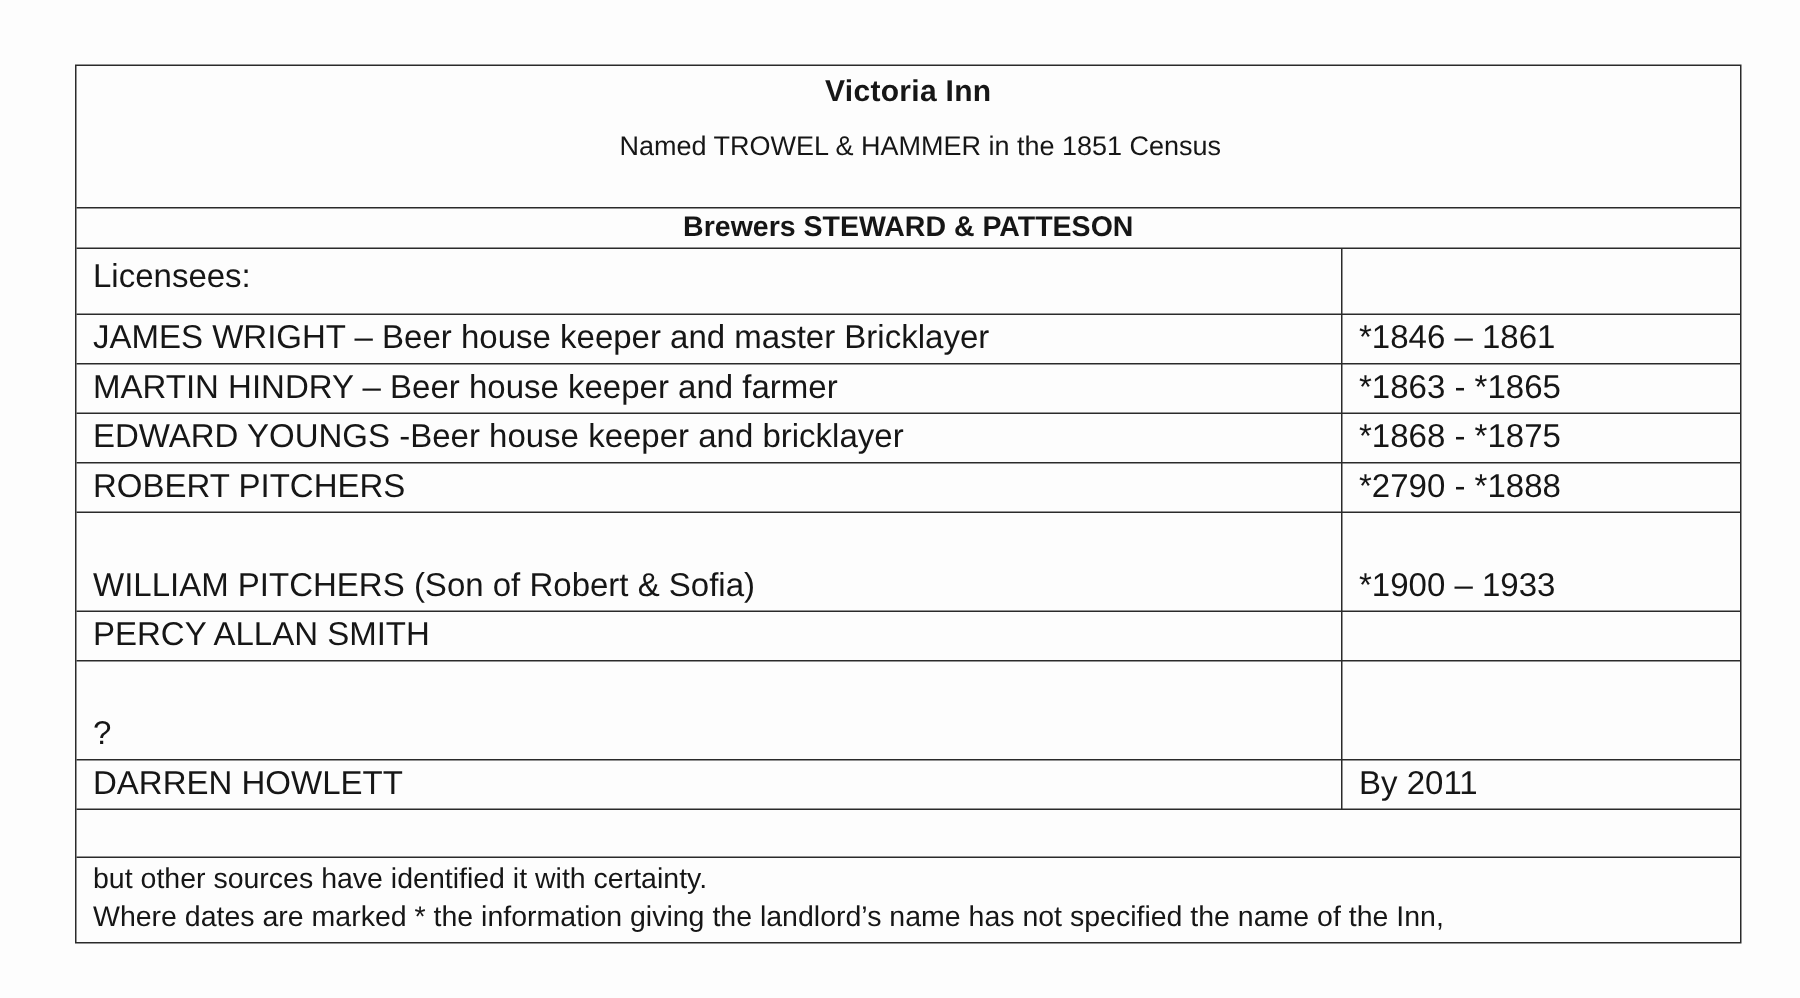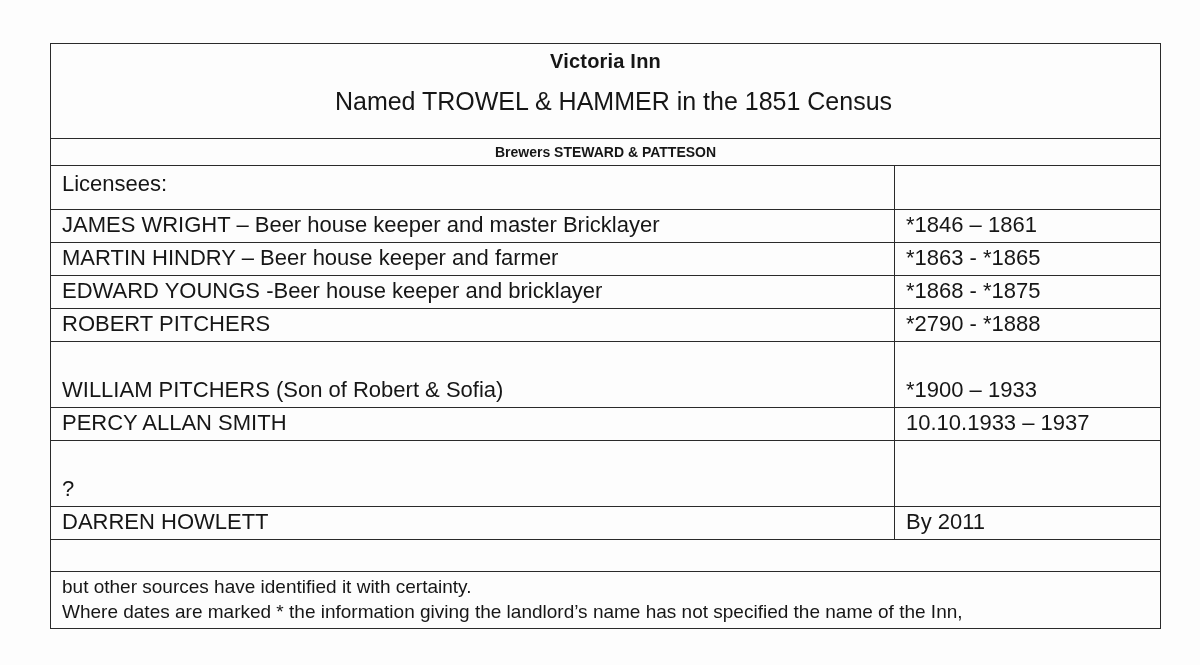--- a/index.html
+++ b/index.html
@@ -22,26 +22,26 @@
       position: absolute; left: 0; top: 0; width: 100%; height: 95px;
       border-bottom: 1.5px solid #2a2a2a; box-sizing: border-box;
       text-align: center;
     }
     .title {
       position: absolute; left: 0; right: 0; top: 6px;
       font-size: 20px; font-weight: bold; letter-spacing: 0.2px;
     }
     .subtitle {
       position: absolute; left: 16px; right: 0; top: 43px;
-      font-size: 25px;
+      font-size: 18px;
     }
     .brewers {
       position: absolute; left: 0; top: 95px; width: 100%; height: 27px;
       border-bottom: 1.5px solid #2a2a2a; box-sizing: border-box;
-      text-align: center; font-weight: bold; font-size: 14px; line-height: 26px;
+      text-align: center; font-weight: bold; font-size: 19px; line-height: 26px;
     }
     .row {
       position: absolute; left: 0; width: 100%;
       border-bottom: 1.5px solid #2a2a2a; box-sizing: border-box;
     }
     .cell-name {
       position: absolute; left: 11px; top: 0;
       font-size: 22px; line-height: 30px; white-space: nowrap;
     }
     .cell-date {
@@ -88,21 +88,20 @@
   <div class="row" style="top:265px;height:33px;">
     <span class="cell-name">ROBERT PITCHERS</span>
     <span class="cell-date">*2790 - *1888</span>
   </div>
   <div class="row" style="top:331px;height:33px;">
     <span class="cell-name">WILLIAM PITCHERS (Son of Robert &amp; Sofia)</span>
     <span class="cell-date">*1900 – 1933</span>
   </div>
   <div class="row" style="top:364px;height:33px;">
     <span class="cell-name">PERCY ALLAN SMITH</span>
-    <span class="cell-date">10.10.1933 – 1937</span>
   </div>
   <div class="row" style="top:430px;height:33px;">
     <span class="cell-name">?</span>
     <span class="cell-date"></span>
   </div>
   <div class="row" style="top:463px;height:33px;">
     <span class="cell-name">DARREN HOWLETT</span>
     <span class="cell-date">By 2011</span>
   </div>
 

